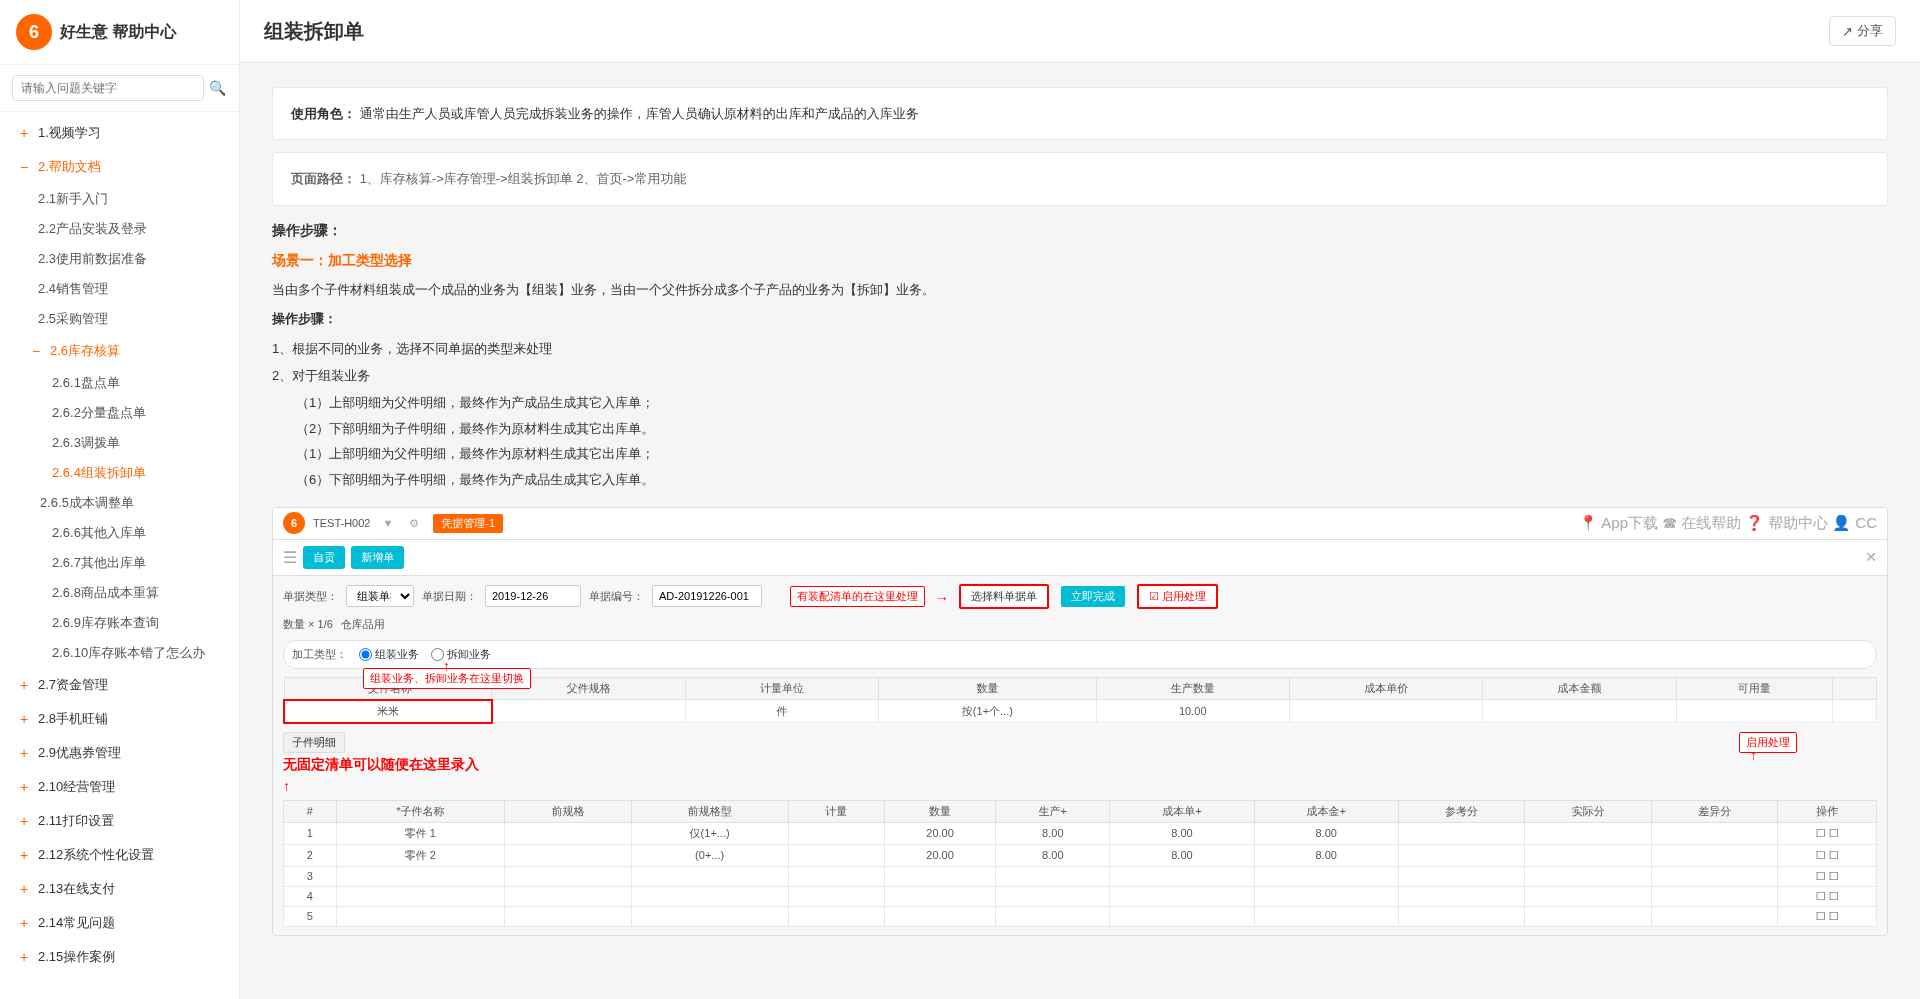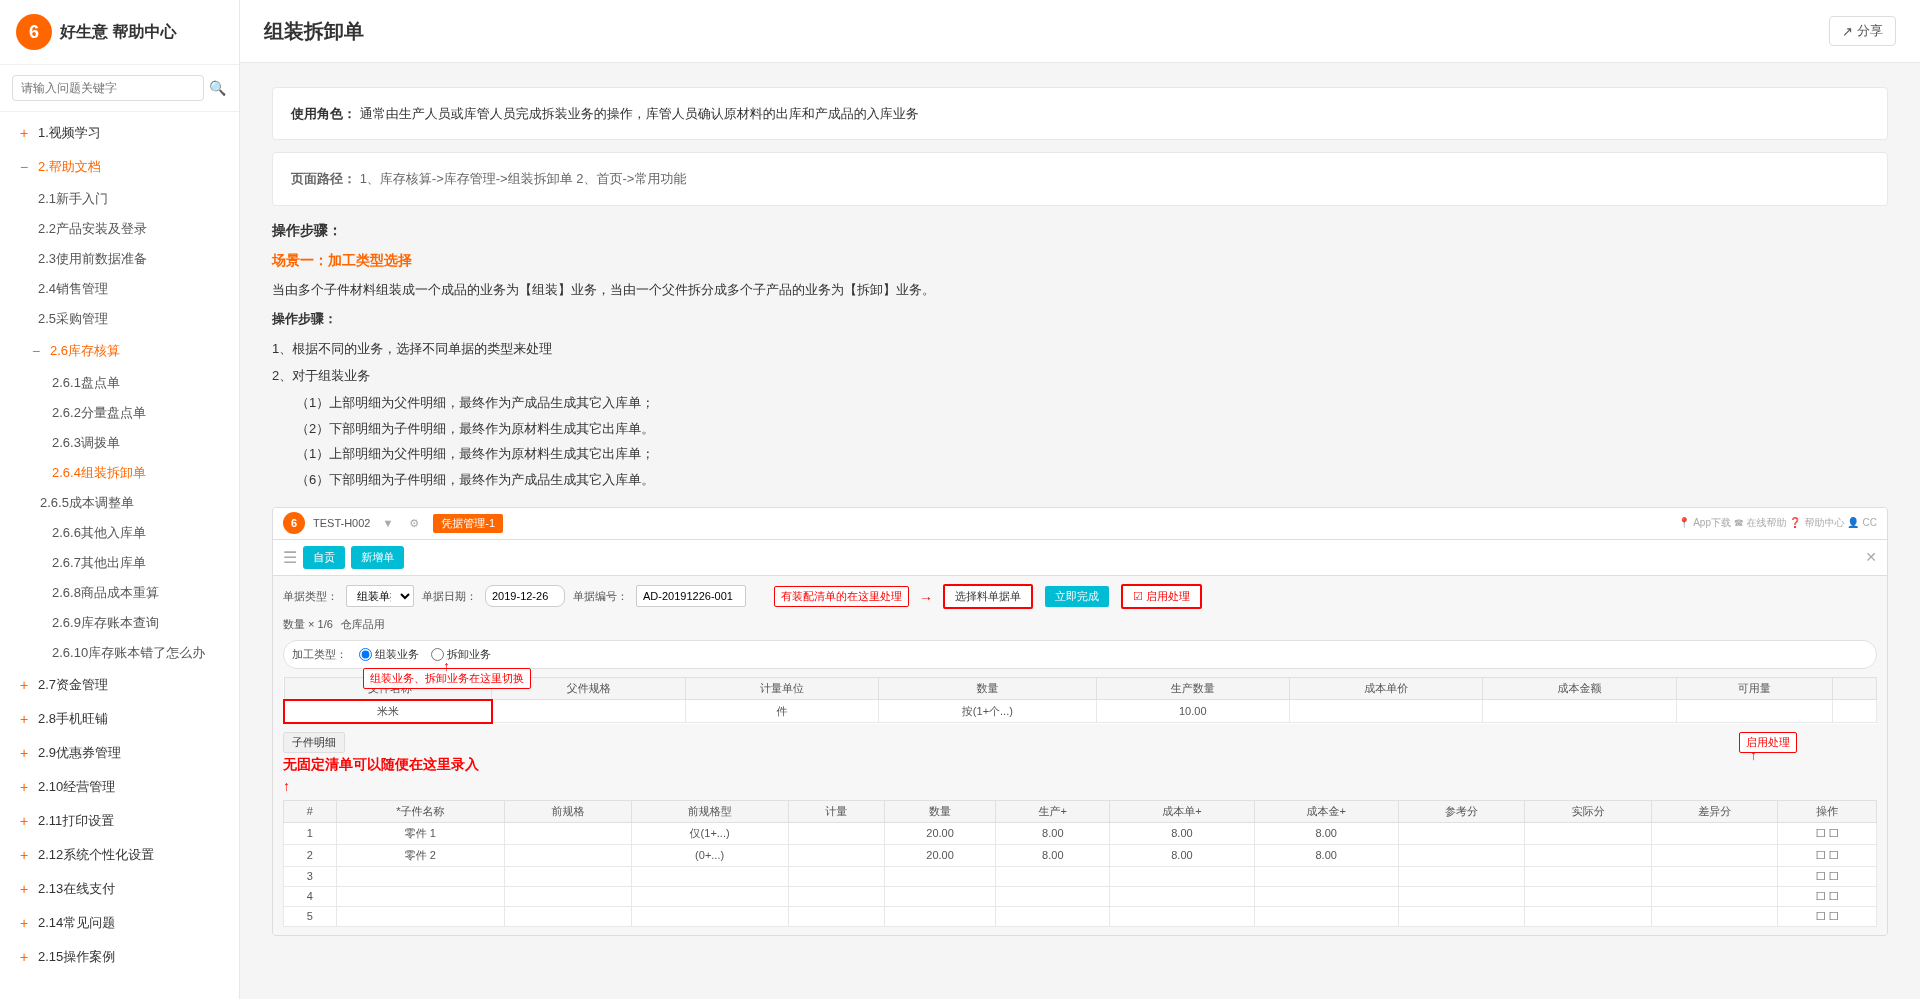--- a/index.html
+++ b/index.html
@@ -450,40 +450,40 @@
 
     <div class="screenshot-container">
       <div class="sim-screen">
 
         <div class="sim-topbar">
           <div class="sim-logo">6</div>
           <span>TEST-H002</span>
           <span style="margin-left:4px; color:#aaa;">▼</span>
           <span style="margin-left:8px; color:#aaa;">⚙</span>
           <span style="background:#f60;color:#fff;padding:2px 8px;border-radius:2px;font-size:11px;margin-left:6px;">凭据管理-1</span>
-          <span style="margin-left:auto; color:#aaa; font-size:10px;">📍 App下载 ☎ 在线帮助 ❓ 帮助中心 👤 CC</span>
+          <span style="margin-left:auto; color:#aaa; font-size:15px;">📍 App下载 ☎ 在线帮助 ❓ 帮助中心 👤 CC</span>
         </div>
 
         <div class="sim-nav-bar">
           <span style="color:#aaa;font-size:16px;cursor:pointer;">☰</span>
           <div class="sim-tab active-tab">自贡</div>
           <div class="sim-tab" style="background:#00bcd4;color:#fff;">新增单</div>
           <span style="margin-left:auto;color:#aaa;font-size:14px;">✕</span>
         </div>
 
         <div class="sim-content">
 
           <div class="sim-form-row">
             <span class="sim-label">单据类型：</span>
             <select class="sim-input" style="width:68px;">
               <option>组装单据</option>
               <option>拆卸单据</option>
             </select>
             <span class="sim-label">单据日期：</span>
-            <input class="sim-input" type="text" value="2019-12-26" style="width: 80px; border-radius: 8px;">
+            <input class="sim-input" type="text" value="2019-12-26" style="width: 96px;">
             <span class="sim-label">单据编号：</span>
             <input class="sim-input" type="text" value="AD-20191226-001" style="width: 110px;">
 
             <span style="margin-left:20px;" class="annotation-label">有装配清单的在这里处理</span>
             <span style="color:#f00;font-size:14px;margin:0 2px;">→</span>
             <button class="sim-btn" style="border:2px solid #f00;color:#333;background:#fff;font-size:11px;">选择料单据单</button>
             <button class="sim-btn sim-btn-teal" style="margin-left:4px;">立即完成</button>
             <button class="sim-btn" style="border:2px solid #f00;color:#f00;background:#fff;font-size:11px;margin-left:4px;">
               <span>☑</span>
               <span>启用处理</span>

